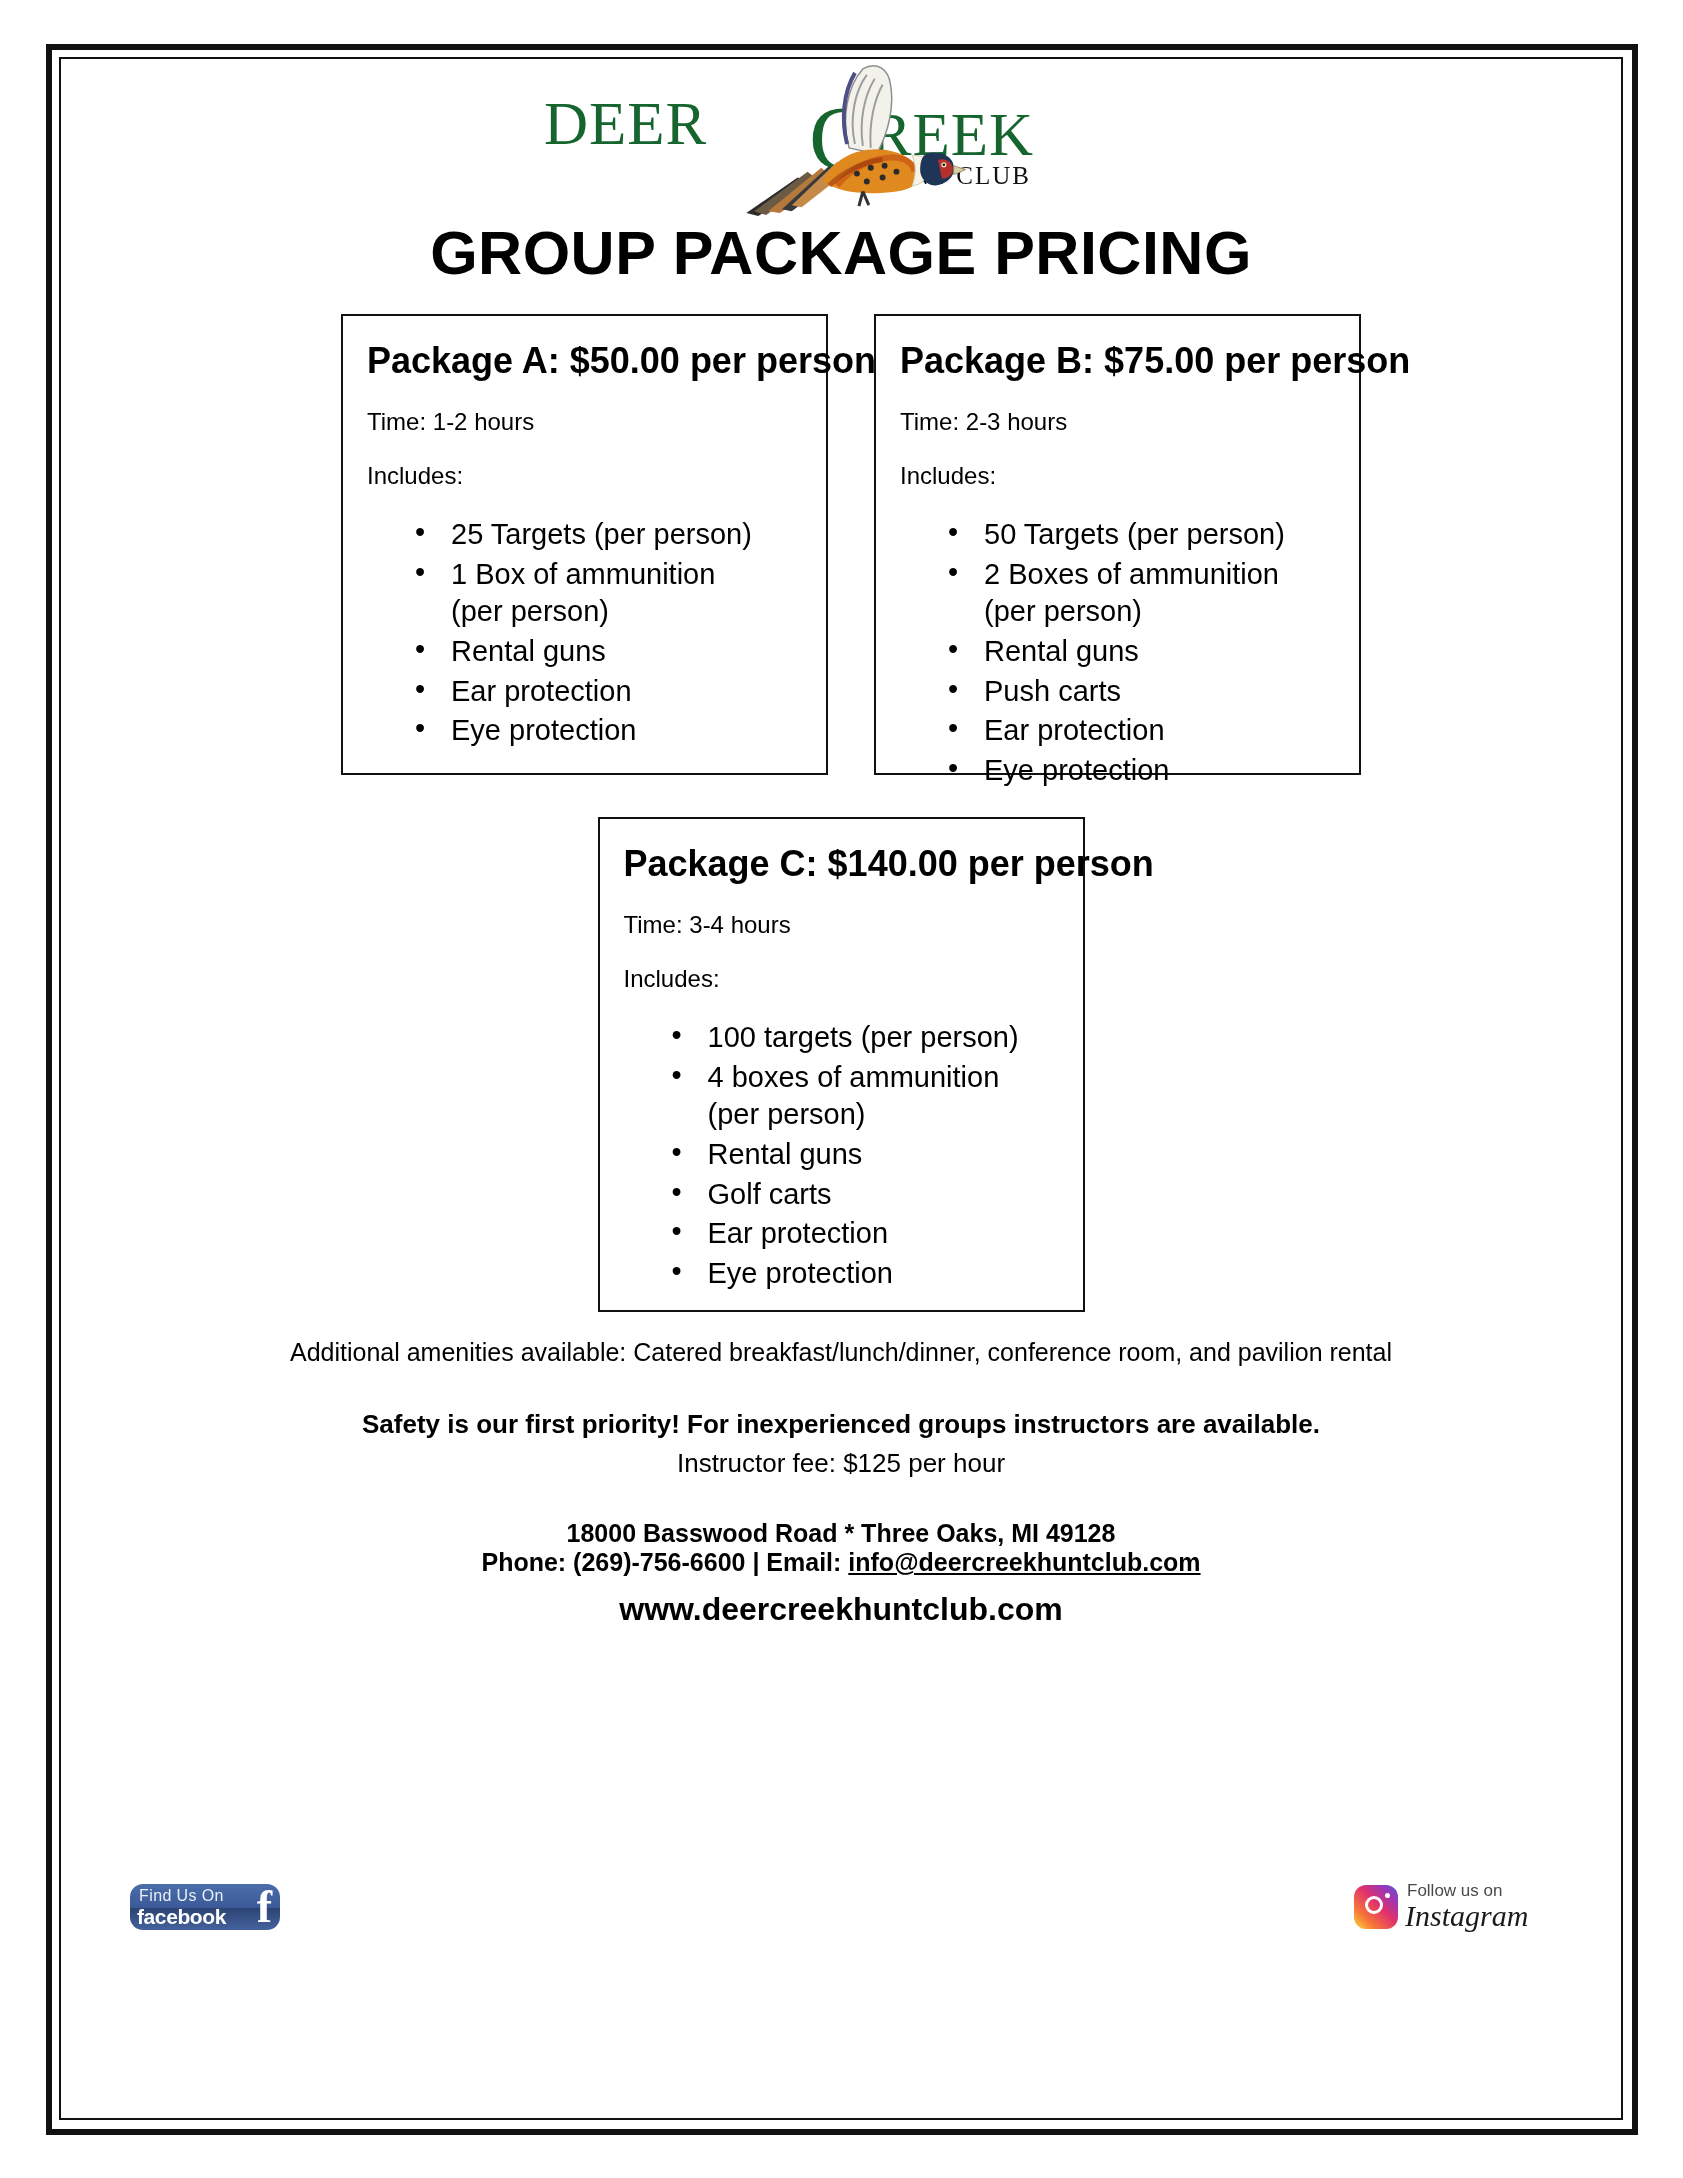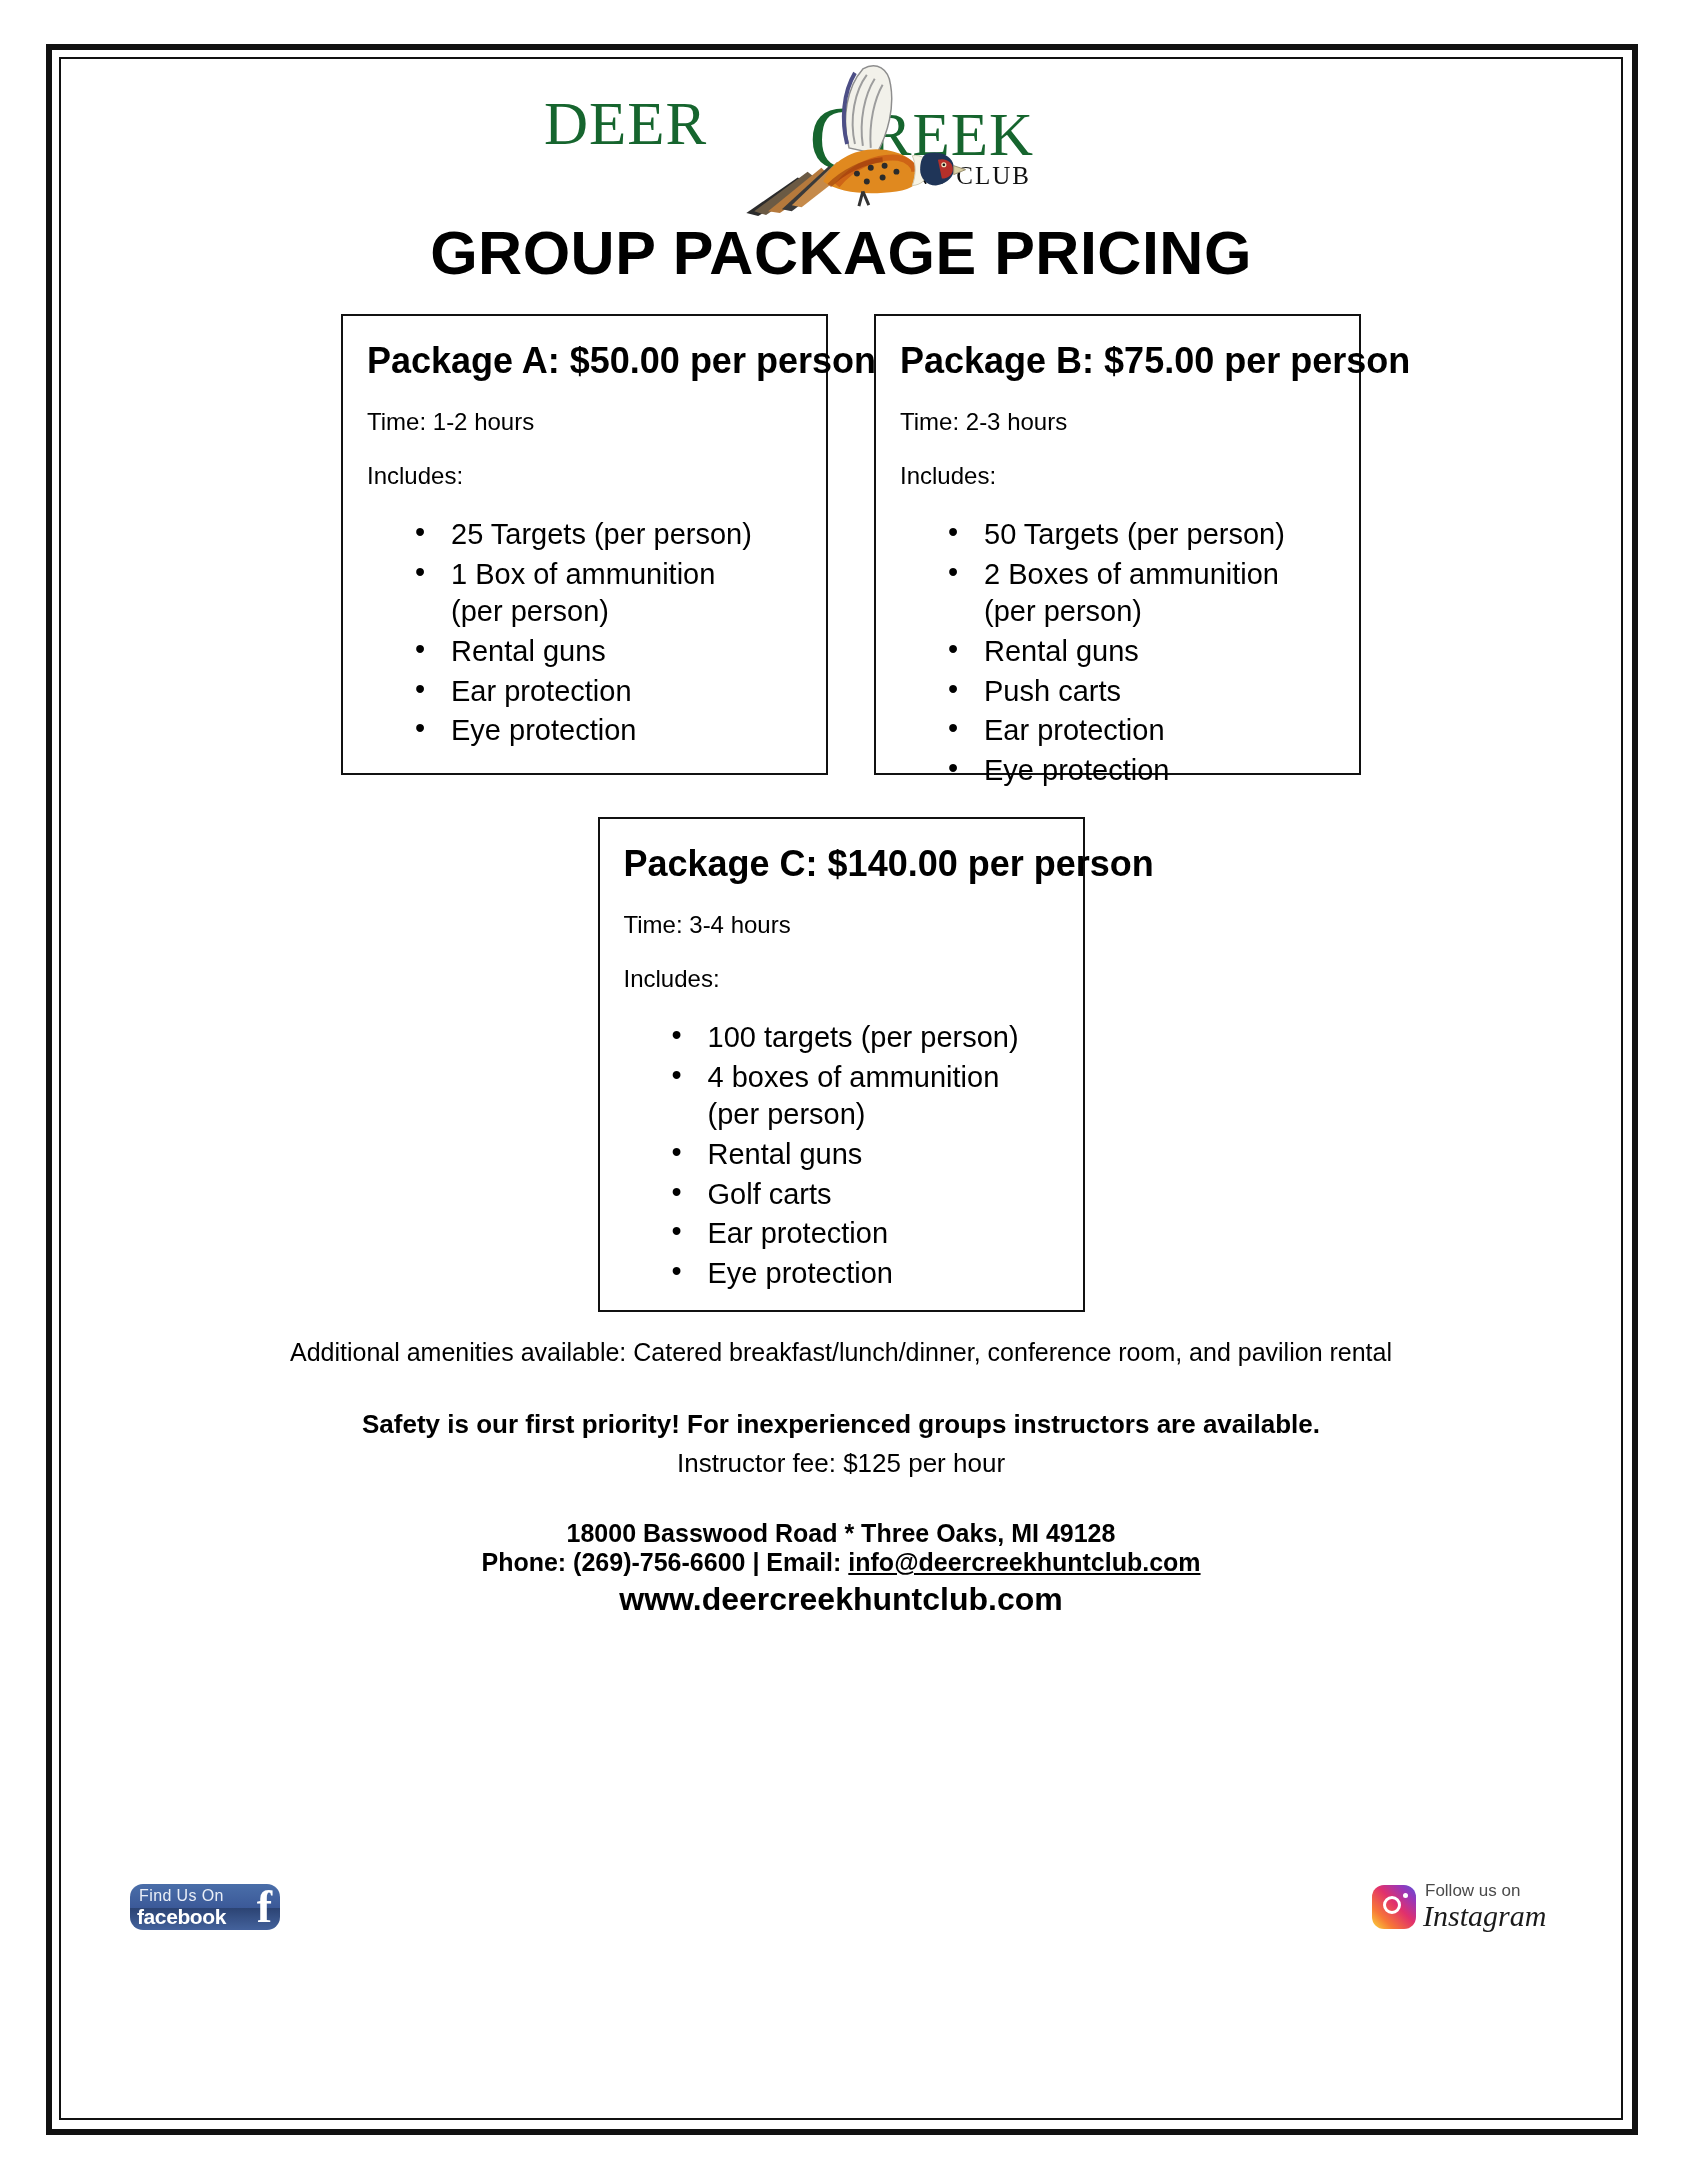--- a/index.html
+++ b/index.html
@@ -193,21 +193,21 @@
     font-size: 25px;
     font-weight: bold;
   }
   .phone .email-link {
     text-decoration: underline;
   }
   .website {
     text-align: center;
     font-size: 32px;
     font-weight: bold;
-    margin-top: 4px;
+    margin-top: 14px;
   }
 
   
   .fb-badge {
     position: absolute;
     left: 71px;
     top: 1827px;
     width: 150px;
     height: 46px;
     border-radius: 13px;
@@ -234,21 +234,21 @@
     right: 8px; top: 0px;
     color: #ffffff;
     font-family: "Liberation Serif", "DejaVu Serif", serif;
     font-weight: bold;
     font-size: 46px;
     line-height: 46px;
   }
 
   .ig-badge {
     position: absolute;
-    right: 43px;
+    right: 61px;
     top: 1822px;
     width: 208px;
     height: 57px;
   }
   .ig-badge .ig-mark {
     position: absolute;
     left: 0; top: 6px;
     width: 44px; height: 44px;
     border-radius: 12px;
     background: linear-gradient(45deg,#f9d93a 0%, #f77737 25%, #e1306c 55%, #9b36b7 80%, #5b51d8 100%);

